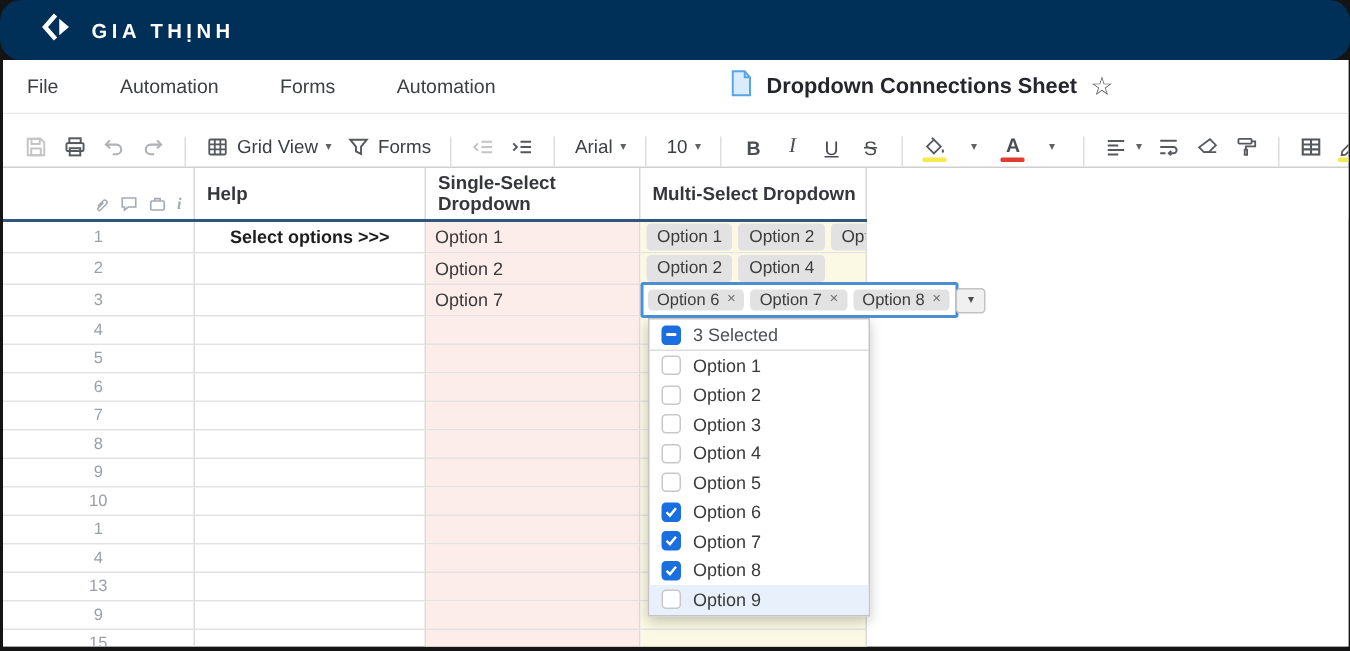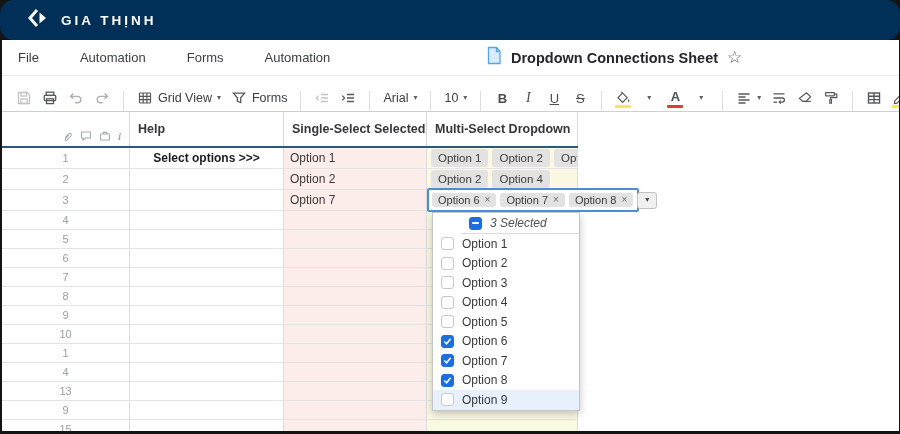--- a/index.html
+++ b/index.html
@@ -109,21 +109,21 @@
   }
   .dd-btn .caret { font-size:8px; color:#4a4a4a; }
 
   
   .panel {
     position:absolute; left:430px; top:100px; width:148px; background:#fff;
     border:1px solid #c5c5c5; box-shadow:0 3px 8px rgba(0,0,0,.22); z-index:5;
   }
   .panel-header {
     height:21px; display:flex; align-items:center; gap:8px; padding:0 8px;
-    border-bottom:1px solid #dcdcdc; font-style:italic; color:#4f5256; font-size:12px;margin-left:28px;
+    border-bottom:1px solid #dcdcdc; color:#4f5256; font-size:12px;
   }
   .opt {
     height:19.5px; display:flex; align-items:center; gap:8px; padding:0 8px;
     font-size:12px; color:#3a3a3a;
   }
   .opt.highlighted { background:#e8f1fb; }
   .cb {
     width:13px; height:13px; border:1px solid #c8c8c8; border-radius:3px; background:#fff;
     display:flex; align-items:center; justify-content:center; flex:none;
   }
@@ -329,21 +329,21 @@
         </span>
         <span class="hicon">
           <svg width="12" height="12" viewBox="0 0 12 12" stroke="currentColor" stroke-width="1.1" fill="none">
             <rect x="1.5" y="4" width="9" height="6" rx="0.8"></rect>
               <path d="M4.2 4 V2.4 H7.8 V4"></path>
           </svg>
         </span>
         <span class="hinfo">i</span>
       </div>
       <div class="hcell w-help">Help</div>
-      <div class="hcell w-ss">Single-Select Selected</div>
+      <div class="hcell w-ss">Single-Select Dropdown</div>
       <div class="hcell w-ms">Multi-Select Dropdown</div>
     </div>
     <div class="blue-line"></div>
 
     <div class="grid-rows">
       <div class="grow tall">
         <div class="cell rn w-rn">1</div>
         <div class="cell help-bold w-help">Select options &gt;&gt;&gt;</div>
         <div class="cell ss w-ss">Option 1</div>
         <div class="cell ms w-ms">

